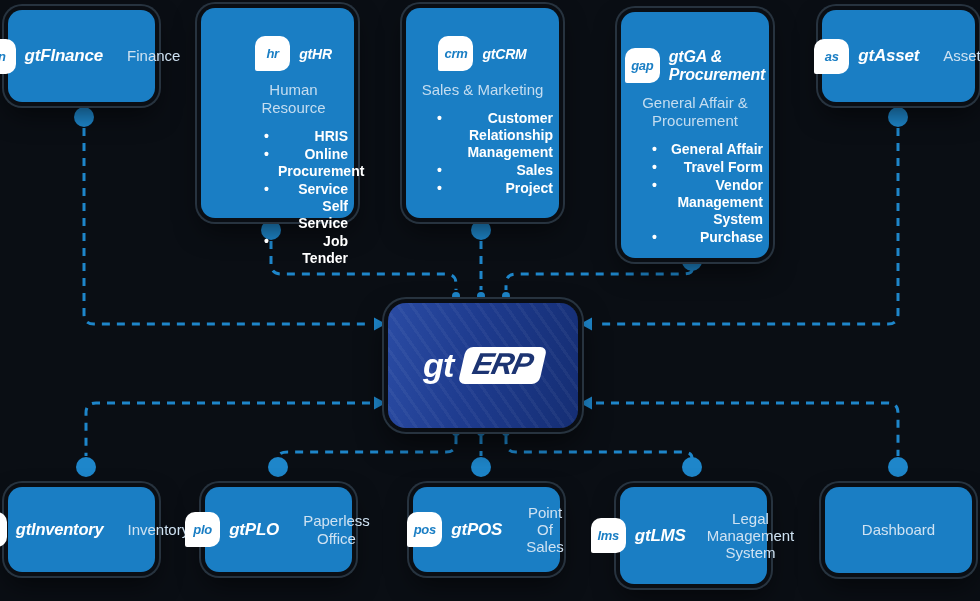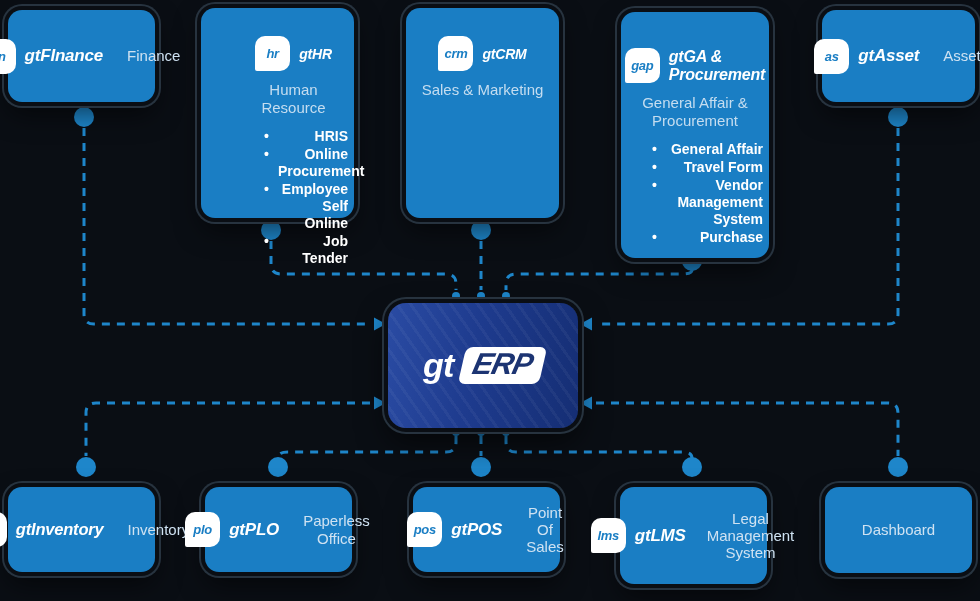--- a/index.html
+++ b/index.html
@@ -122,31 +122,36 @@
 
   <div class="module tall m-hr">
     <div class="mod-head">
       <span class="mod-icon">hr</span>
       <span class="mod-title">gtHR</span>
     </div>
     <div class="mod-sub">Human Resource</div>
     <ul class="mod-bullets">
       <li><span>HRIS</span></li>
       <li><span>Online Procurement</span></li>
-      <li><span>Employee Self Online</span></li>
+      <li><span>Service Self Service</span></li>
       <li><span>Job Tender</span></li>
     </ul>
   </div>
 
   <div class="module tall m-crm">
     <div class="mod-head">
       <span class="mod-icon">crm</span>
       <span class="mod-title">gtCRM</span>
     </div>
     <div class="mod-sub">Sales &amp; Marketing</div>
+    <ul class="mod-bullets">
+      <li><span>Customer Relationship Management</span></li>
+      <li><span>Sales</span></li>
+      <li><span>Project</span></li>
+    </ul>
   </div>
 
   <div class="module tall m-ga">
     <div class="mod-head">
       <span class="mod-icon">gap</span>
       <span class="mod-title">gtGA &amp; Procurement</span>
     </div>
     <div class="mod-sub">General Affair &amp; Procurement</div>
     <ul class="mod-bullets">
       <li><span>General Affair</span></li>

